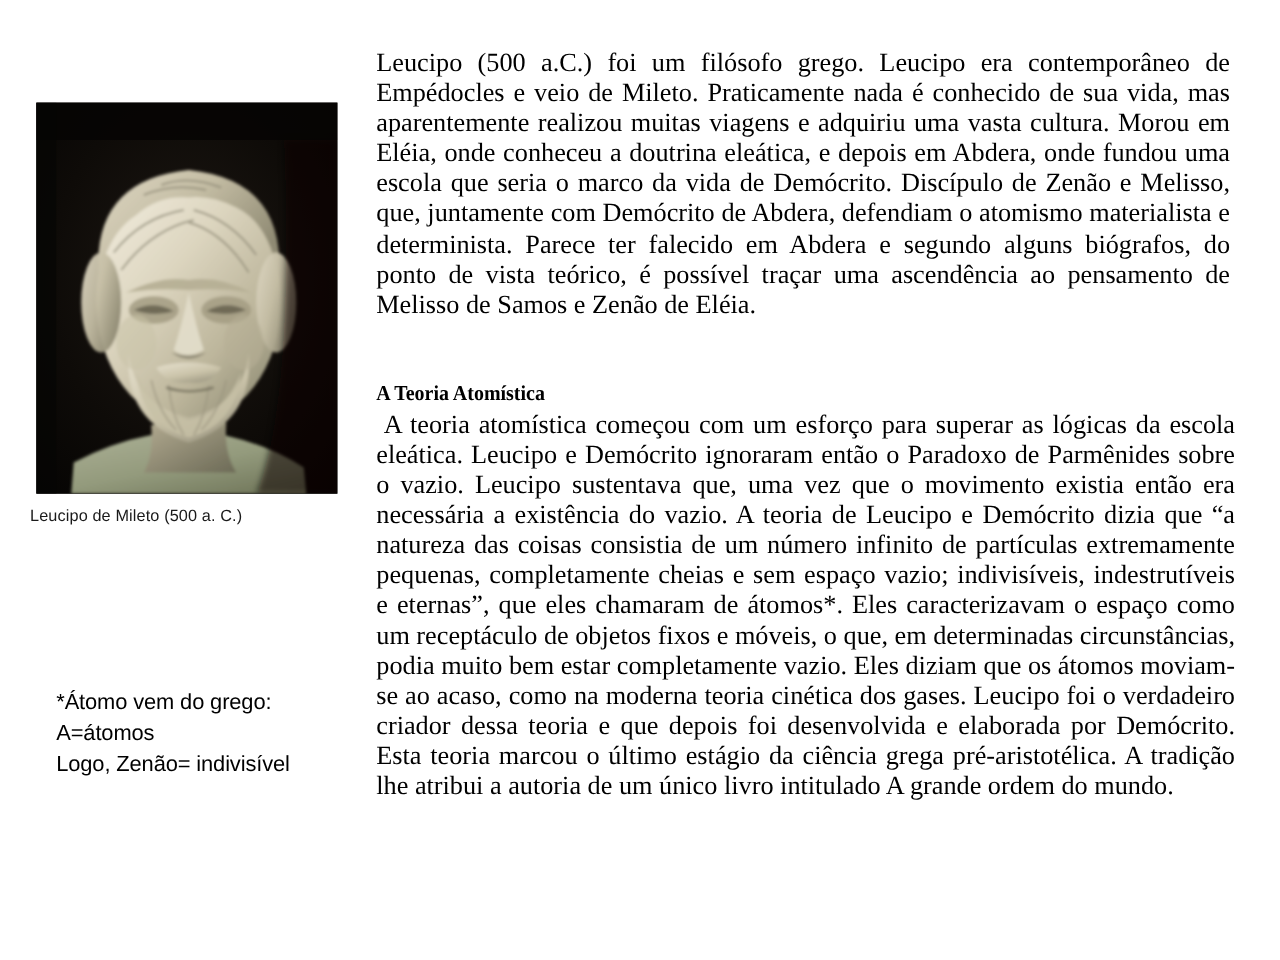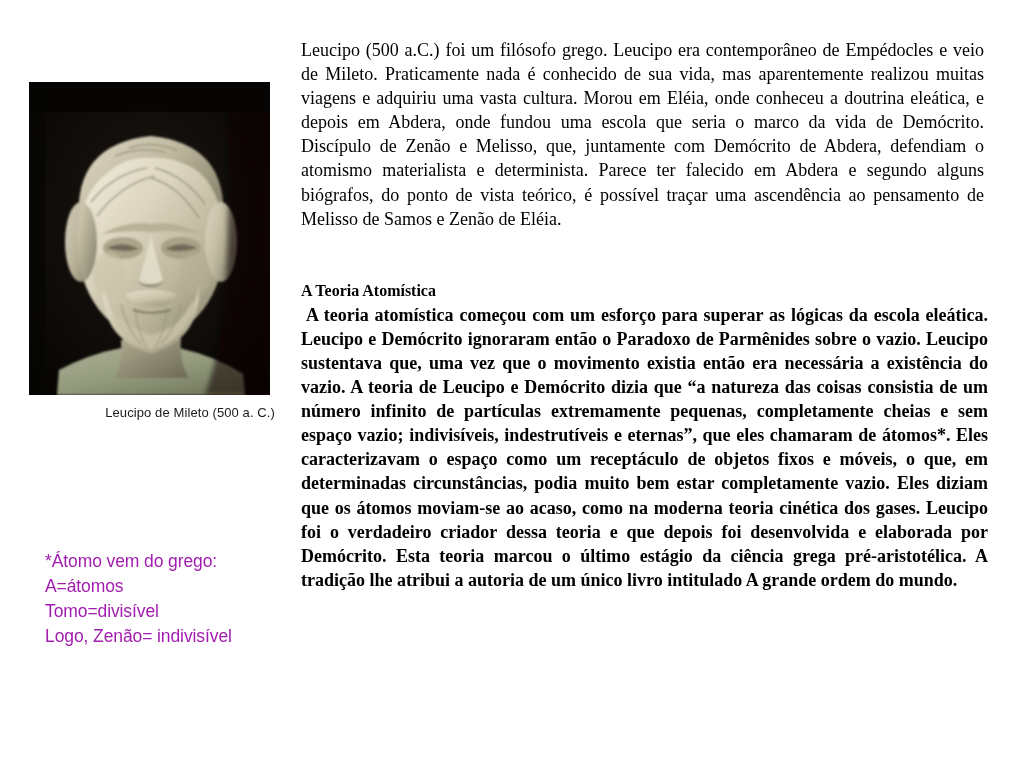--- a/index.html
+++ b/index.html
@@ -45,38 +45,38 @@
     display: block;
     width: 100%;
     height: 100%;
   }
 
   .figure-caption {
     position: absolute;
     left: -5px;
     top: 322px;
     width: 251px;
-    text-align: right;
+    text-align: left;
     font-family: "Liberation Sans", "DejaVu Sans", sans-serif;
     font-size: 13px;
     line-height: 17px;
     color: #1a1a1a;
     letter-spacing: 0.1px;
   }
 
   
   .note {
     position: absolute;
     left: 45px;
     top: 549px;
     width: 250px;
     font-family: "Liberation Sans", "DejaVu Sans", sans-serif;
     font-size: 17.5px;
     line-height: 25px;
-    color: #a21caf;
+    color: #000000;
     letter-spacing: -0.1px;
   }
   .note-line {
     display: block;
     white-space: nowrap;
   }
 
   
   .article {
     position: absolute;
@@ -93,37 +93,36 @@
     margin: 0 0 1px 0;
     color: #000000;
   }
 
   .section-heading.condensed {
     transform: scaleX(0.94);
     transform-origin: left center;
   }
 
   .body-text {
-    font-size: 18px;
+    font-size: 21px;
     line-height: 24.1px;
     text-align: justify;
     text-justify: inter-word;
     margin: 0;
     color: #000000;
     hyphens: none;
   }
 
   .section-one {
     width: 683px;
   }
 
   .section-two {
     width: 687px;
     margin-top: 0;
-    font-weight: bold;
   }
 
   .spacer-block {
     height: 48px;
   }
 
   .lead-indent::before {
     content: " ";
     white-space: pre;
   }
@@ -232,21 +231,20 @@
         <rect x="0" y="0" width="241" height="30" fill="#060504" opacity="0.85"></rect>
         <rect x="0" y="0" width="16" height="313" fill="#060504" opacity="0.7"></rect>
       </svg>
     </div>
     <div class="figure-caption">Leucipo de Mileto (500 a. C.)</div>
   </div>
 
   <div class="note">
     <span class="note-line">*Átomo vem do grego:</span>
     <span class="note-line">A=átomos</span>
-    <span class="note-line">Tomo=divisível</span>
     <span class="note-line">Logo, Zenão= indivisível</span>
   </div>
 
   <div class="article">
 
     <p class="body-text section-one">Leucipo (500 a.C.) foi um filósofo grego. Leucipo era contemporâneo de Empédocles e veio de Mileto. Praticamente nada é conhecido de sua vida, mas aparentemente realizou muitas viagens e adquiriu uma vasta cultura. Morou em Eléia, onde conheceu a doutrina eleática, e depois em Abdera, onde fundou uma escola que seria o marco da vida de Demócrito. Discípulo de Zenão e Melisso, que, juntamente com Demócrito de Abdera, defendiam o atomismo materialista e determinista. Parece ter falecido em Abdera e segundo alguns biógrafos, do ponto de vista teórico, é possível traçar uma ascendência ao pensamento de Melisso de Samos e Zenão de Eléia.</p>
 
     <div class="spacer-block"></div>
 
     <h2 class="section-heading condensed">A Teoria Atomística</h2>

